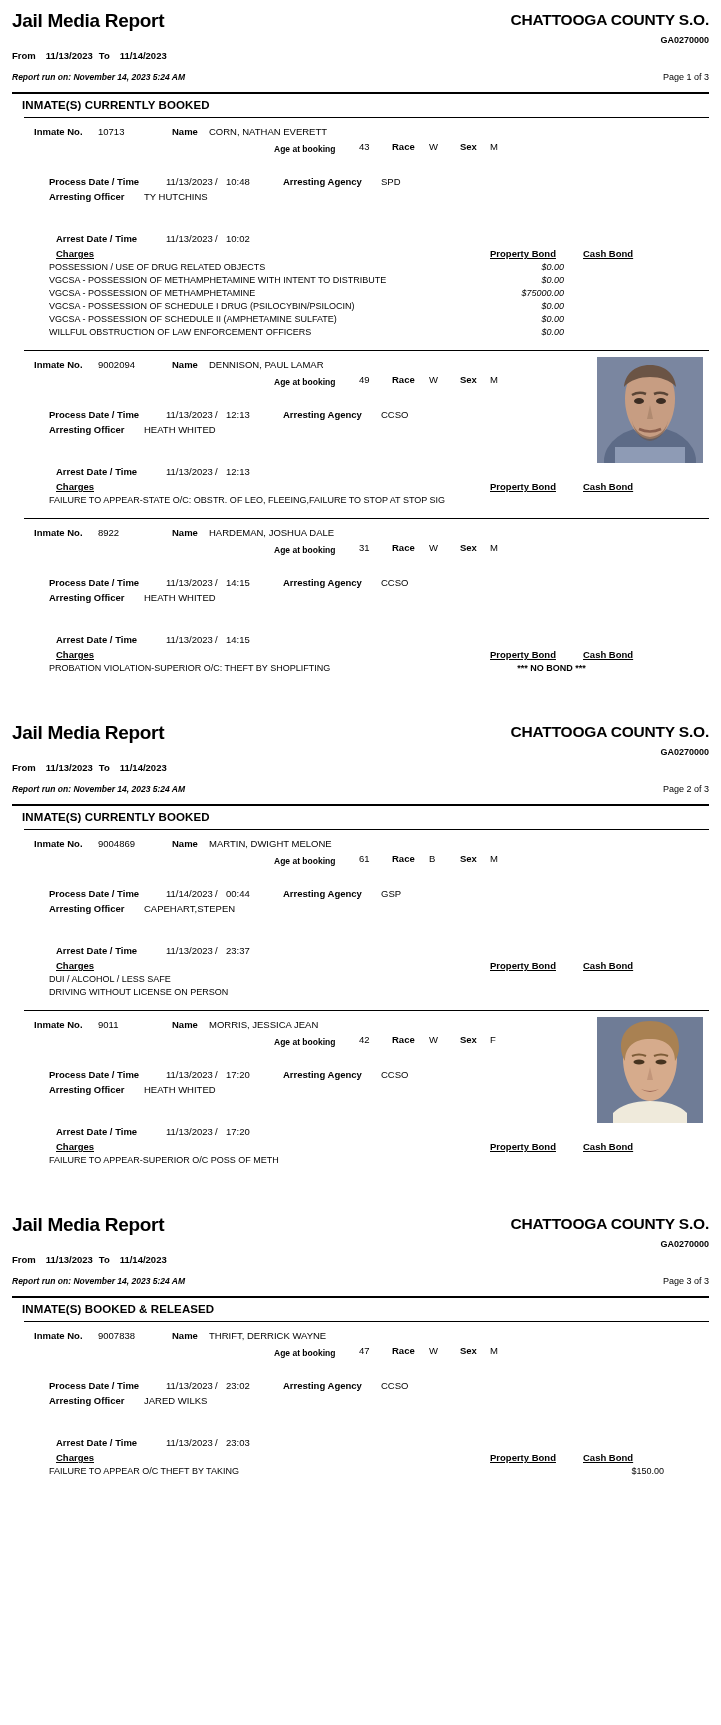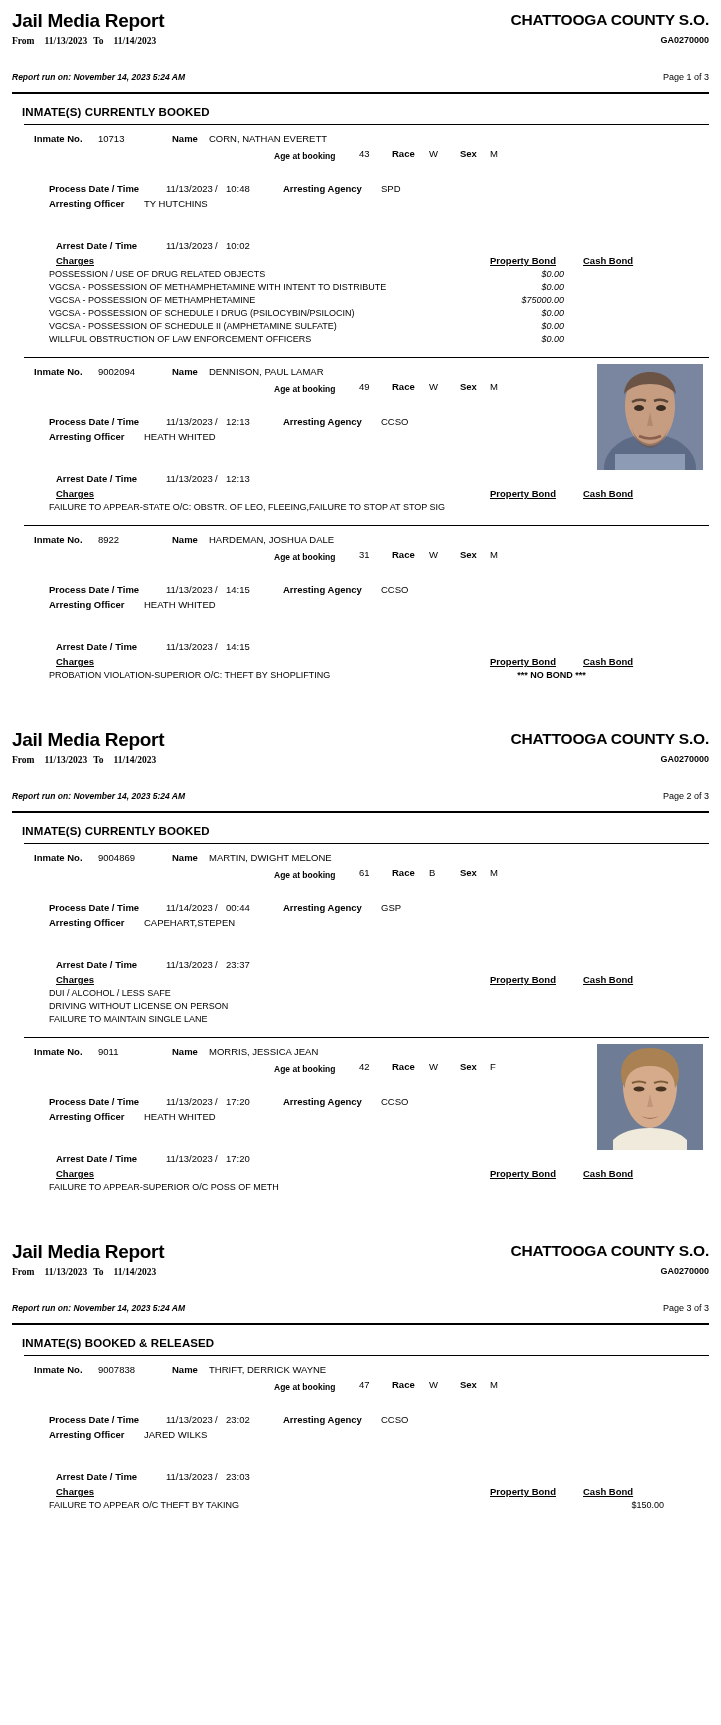--- a/index.html
+++ b/index.html
@@ -25,23 +25,22 @@
   }
   .rpt-title {
     font-size: 19px;
     font-weight: bold;
     letter-spacing: -0.3px;
     line-height: 22px;
   }
   .rpt-range {
     font-size: 9.5px;
     font-weight: bold;
-    margin-top: 3px;
+    margin-top: 18px;
     line-height: 12px;
-    font-family: Liberation Serif, serif;
   }
   .rpt-range .val {
     font-weight: bold;
     margin: 0 6px 0 10px;
   }
   .rpt-agency {
     position: absolute;
     right: 0;
     top: 10px;
     text-align: right;
@@ -77,21 +76,21 @@
     font-size: 9px;
   }
 
   .rule-heavy {
     border-top: 2px solid #000;
     margin: 0 0 0 0;
   }
   .section-title {
     font-size: 11.5px;
     font-weight: bold;
-    padding: 12px 0 6px 10px;
+    padding: 5px 0 6px 10px;
     letter-spacing: 0.1px;
   }
 
   
   .record {
     position: relative;
     border-top: 1.3px solid #000;
     margin: 0 0 0 12px;
     padding: 7px 0 0 0;
     min-height: 60px;
@@ -399,23 +398,20 @@
           <span class="lbl h-charges">Charges</span>
           <span class="lbl h-prop">Property Bond</span>
           <span class="lbl h-cash">Cash Bond</span>
         </div>
         <div class="charge-row">
           <span class="c-desc">DUI / ALCOHOL / LESS SAFE</span>
         </div>
         <div class="charge-row">
           <span class="c-desc">DRIVING WITHOUT LICENSE ON PERSON</span>
         </div>
-        <div class="charge-row">
-          <span class="c-desc">FAILURE TO MAINTAIN SINGLE LANE</span>
-        </div>
         <div class="record-pad"></div>
       </div>
       <div class="record">
         <div class="row line-inmate">
           <span class="lbl lbl-no">Inmate No.</span>
           <span class="val v-no">9011</span>
           <span class="lbl lbl-nm">Name</span>
           <span class="val v-nm">MORRIS, JESSICA JEAN</span>
         </div>
         <div class="row line-demo">

